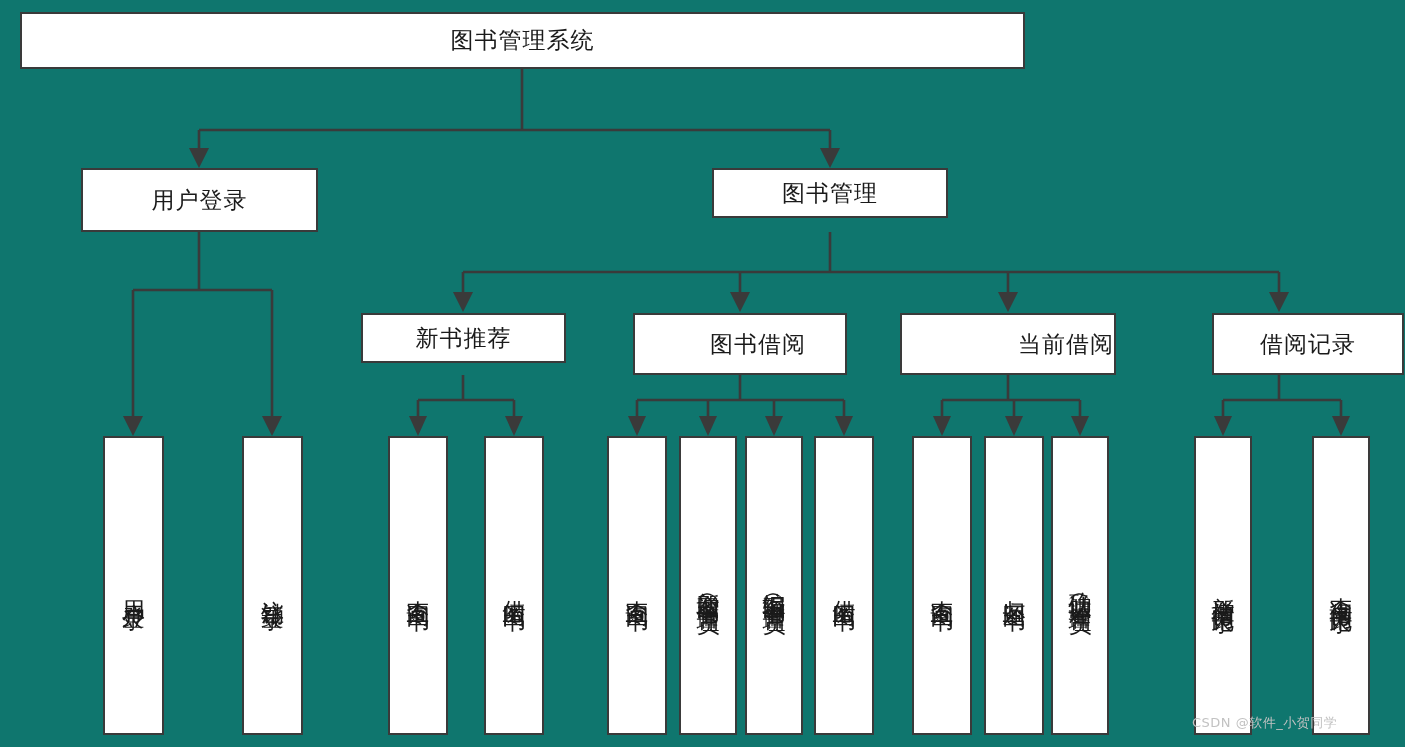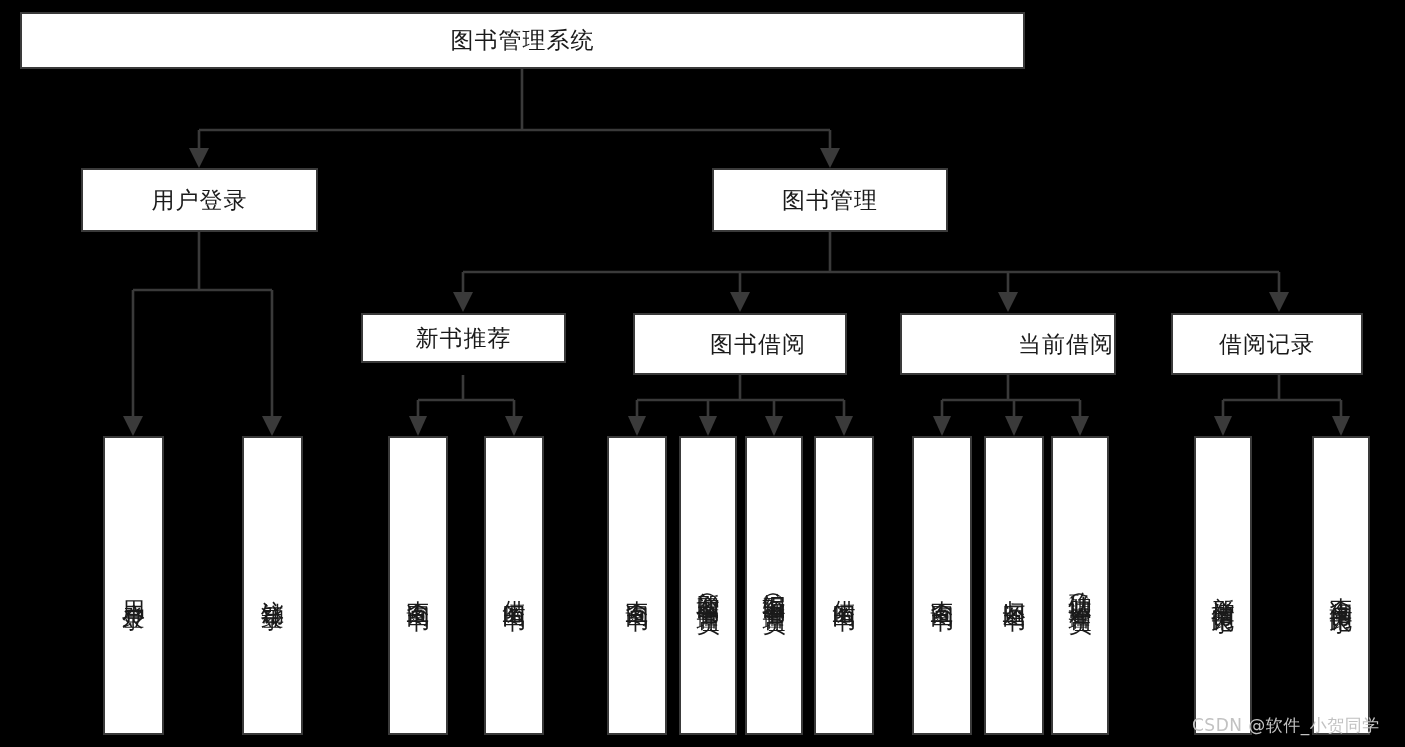--- a/index.html
+++ b/index.html
@@ -7,21 +7,21 @@
     padding: 0;
     background: #ffffff;
   }
   body {
     font-family: "DejaVu Sans", "Liberation Sans", sans-serif;
   }
   #canvas {
     position: relative;
     width: 1405px;
     height: 747px;
-    background: #000000;
+    background: #0f766e;
     overflow: hidden;
   }
   svg.layer {
     position: absolute;
     left: 0;
     top: 0;
     width: 1405px;
     height: 747px;
   }
   .node {
@@ -49,21 +49,21 @@
   .node.v .vtext {
     writing-mode: vertical-rl;
     text-orientation: upright;
     display: block;
     white-space: nowrap;
   }
   #watermark {
     position: absolute;
     left: 1192px;
     top: 714px;
-    font-size: 17px;
+    font-size: 13px;
     color: #c2c2c2;
     white-space: nowrap;
     letter-spacing: 0.5px;
   }
 </style>
 </head>
 <body>
 
 <div id="canvas">
 
@@ -145,34 +145,34 @@
     </g>
   </svg>
 
   <div class="node h" style="left:20px; top:12px; width:1005px; height:57px;">
     <span>图书管理系统</span>
   </div>
 
   <div class="node h" style="left:81px; top:168px; width:237px; height:64px;">
     <span>用户登录</span>
   </div>
-  <div class="node h" style="left:712px; top:168px; width:236px; height:64px;">
+  <div class="node h" style="left:712px; top:168px; width:236px; height:50px;">
     <span>图书管理</span>
   </div>
 
   <div class="node h" style="left:361px; top:313px; width:205px; height:50px;">
     <span>新书推荐</span>
   </div>
   <div class="node h" style="left:633px; top:313px; width:214px; height:62px;padding-left:36px;">
     <span>图书借阅</span>
   </div>
   <div class="node h" style="left:900px; top:313px; width:216px; height:62px;justify-content:flex-end;">
     <span>当前借阅</span>
   </div>
-  <div class="node h" style="left:1171px; top:313px; width:192px; height:62px;">
+  <div class="node h" style="left:1212px; top:313px; width:192px; height:62px;">
     <span>借阅记录</span>
   </div>
 
   <div class="node v" style="left:103px; top:436px; width:61px; height:299px;">
     <span class="vtext">用户登录</span>
   </div>
   <div class="node v" style="left:242px; top:436px; width:61px; height:299px;">
     <span class="vtext">注销登录</span>
   </div>
 

